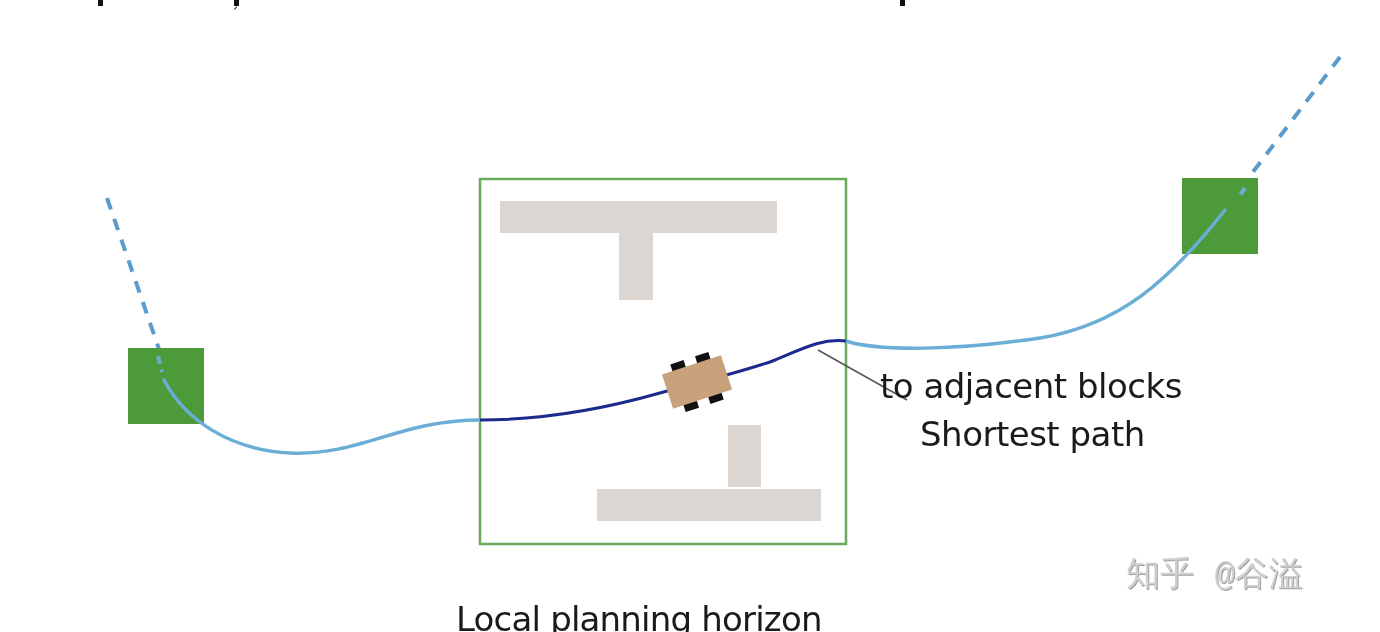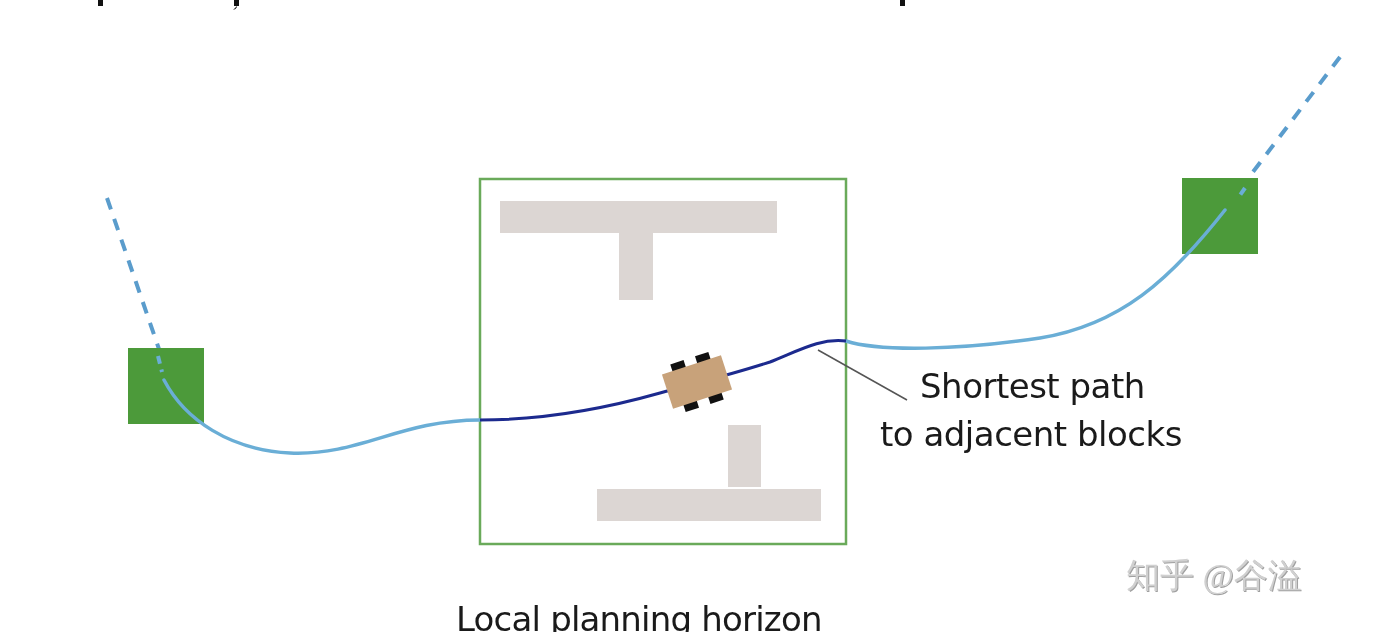--- a/index.html
+++ b/index.html
@@ -1,21 +1,21 @@
 <!DOCTYPE html>
 <html><head>
   <meta charset="utf-8">
   <style>
     html, body { margin:0; padding:0; background:#ffffff; }
     body { width:1380px; height:632px; position:relative; overflow:hidden; font-family:"DejaVu Sans", sans-serif; }
     #stage { position:absolute; left:0; top:0; width:1380px; height:632px; }
     .label { position:absolute; color:#1a1a1a; font-family:"DejaVu Sans", sans-serif; white-space:nowrap; }
     #callout-label { left:880px; top:362px; font-size:34px; line-height:48px; text-align:center; letter-spacing:-0.5px; }
     #horizon-label { left:456px; top:556px; font-size:34px; line-height:46px; letter-spacing:-0.8px;margin-top:40px; }
-    #watermark { position:absolute; left:1126px; top:556px; font-size:34px; line-height:40px; color:#d0d0d0; font-family:Liberation Serif, serif; text-shadow:1px 1px 0 #a0a0a0; white-space:nowrap; }
+    #watermark { position:absolute; left:1126px; top:556px; font-size:34px; line-height:40px; color:#d0d0d0; font-family:Liberation Mono, monospace; text-shadow:1px 1px 0 #a0a0a0; white-space:nowrap; }
   </style>
 </head>
 <body>
 
 <svg id="stage" width="1380" height="632" viewBox="0 0 1380 632" xmlns="http://www.w3.org/2000/svg">
 
   <g fill="#111">
     <rect x="98" y="0" width="5" height="6"></rect>
     <path d="M235 0 Q240 8 233 10 L237 6 Z"></path>
     <rect x="234" y="0" width="5" height="6"></rect>
@@ -48,19 +48,19 @@
   <g transform="translate(697 382) rotate(-18)">
     <rect x="-20" y="-25" width="14" height="9" fill="#111"></rect>
     <rect x="6" y="-25" width="14" height="9" fill="#111"></rect>
     <rect x="-20" y="16" width="14" height="9" fill="#111"></rect>
     <rect x="6" y="16" width="14" height="9" fill="#111"></rect>
     <rect x="-31" y="-18" width="62" height="36" fill="#c8a27a"></rect>
   </g>
 </svg>
 
 <div id="callout-label" class="label">
+  <div style="text-align:left;">to adjacent blocks</div>
   <div style="padding-left:40px;text-align:left;">Shortest path</div>
-  <div style="text-align:left;">to adjacent blocks</div>
 </div>
 
 <div id="horizon-label" class="label">Local planning horizon</div>
 
 <div id="watermark">知乎 @谷溢</div>
 
 </body></html>

